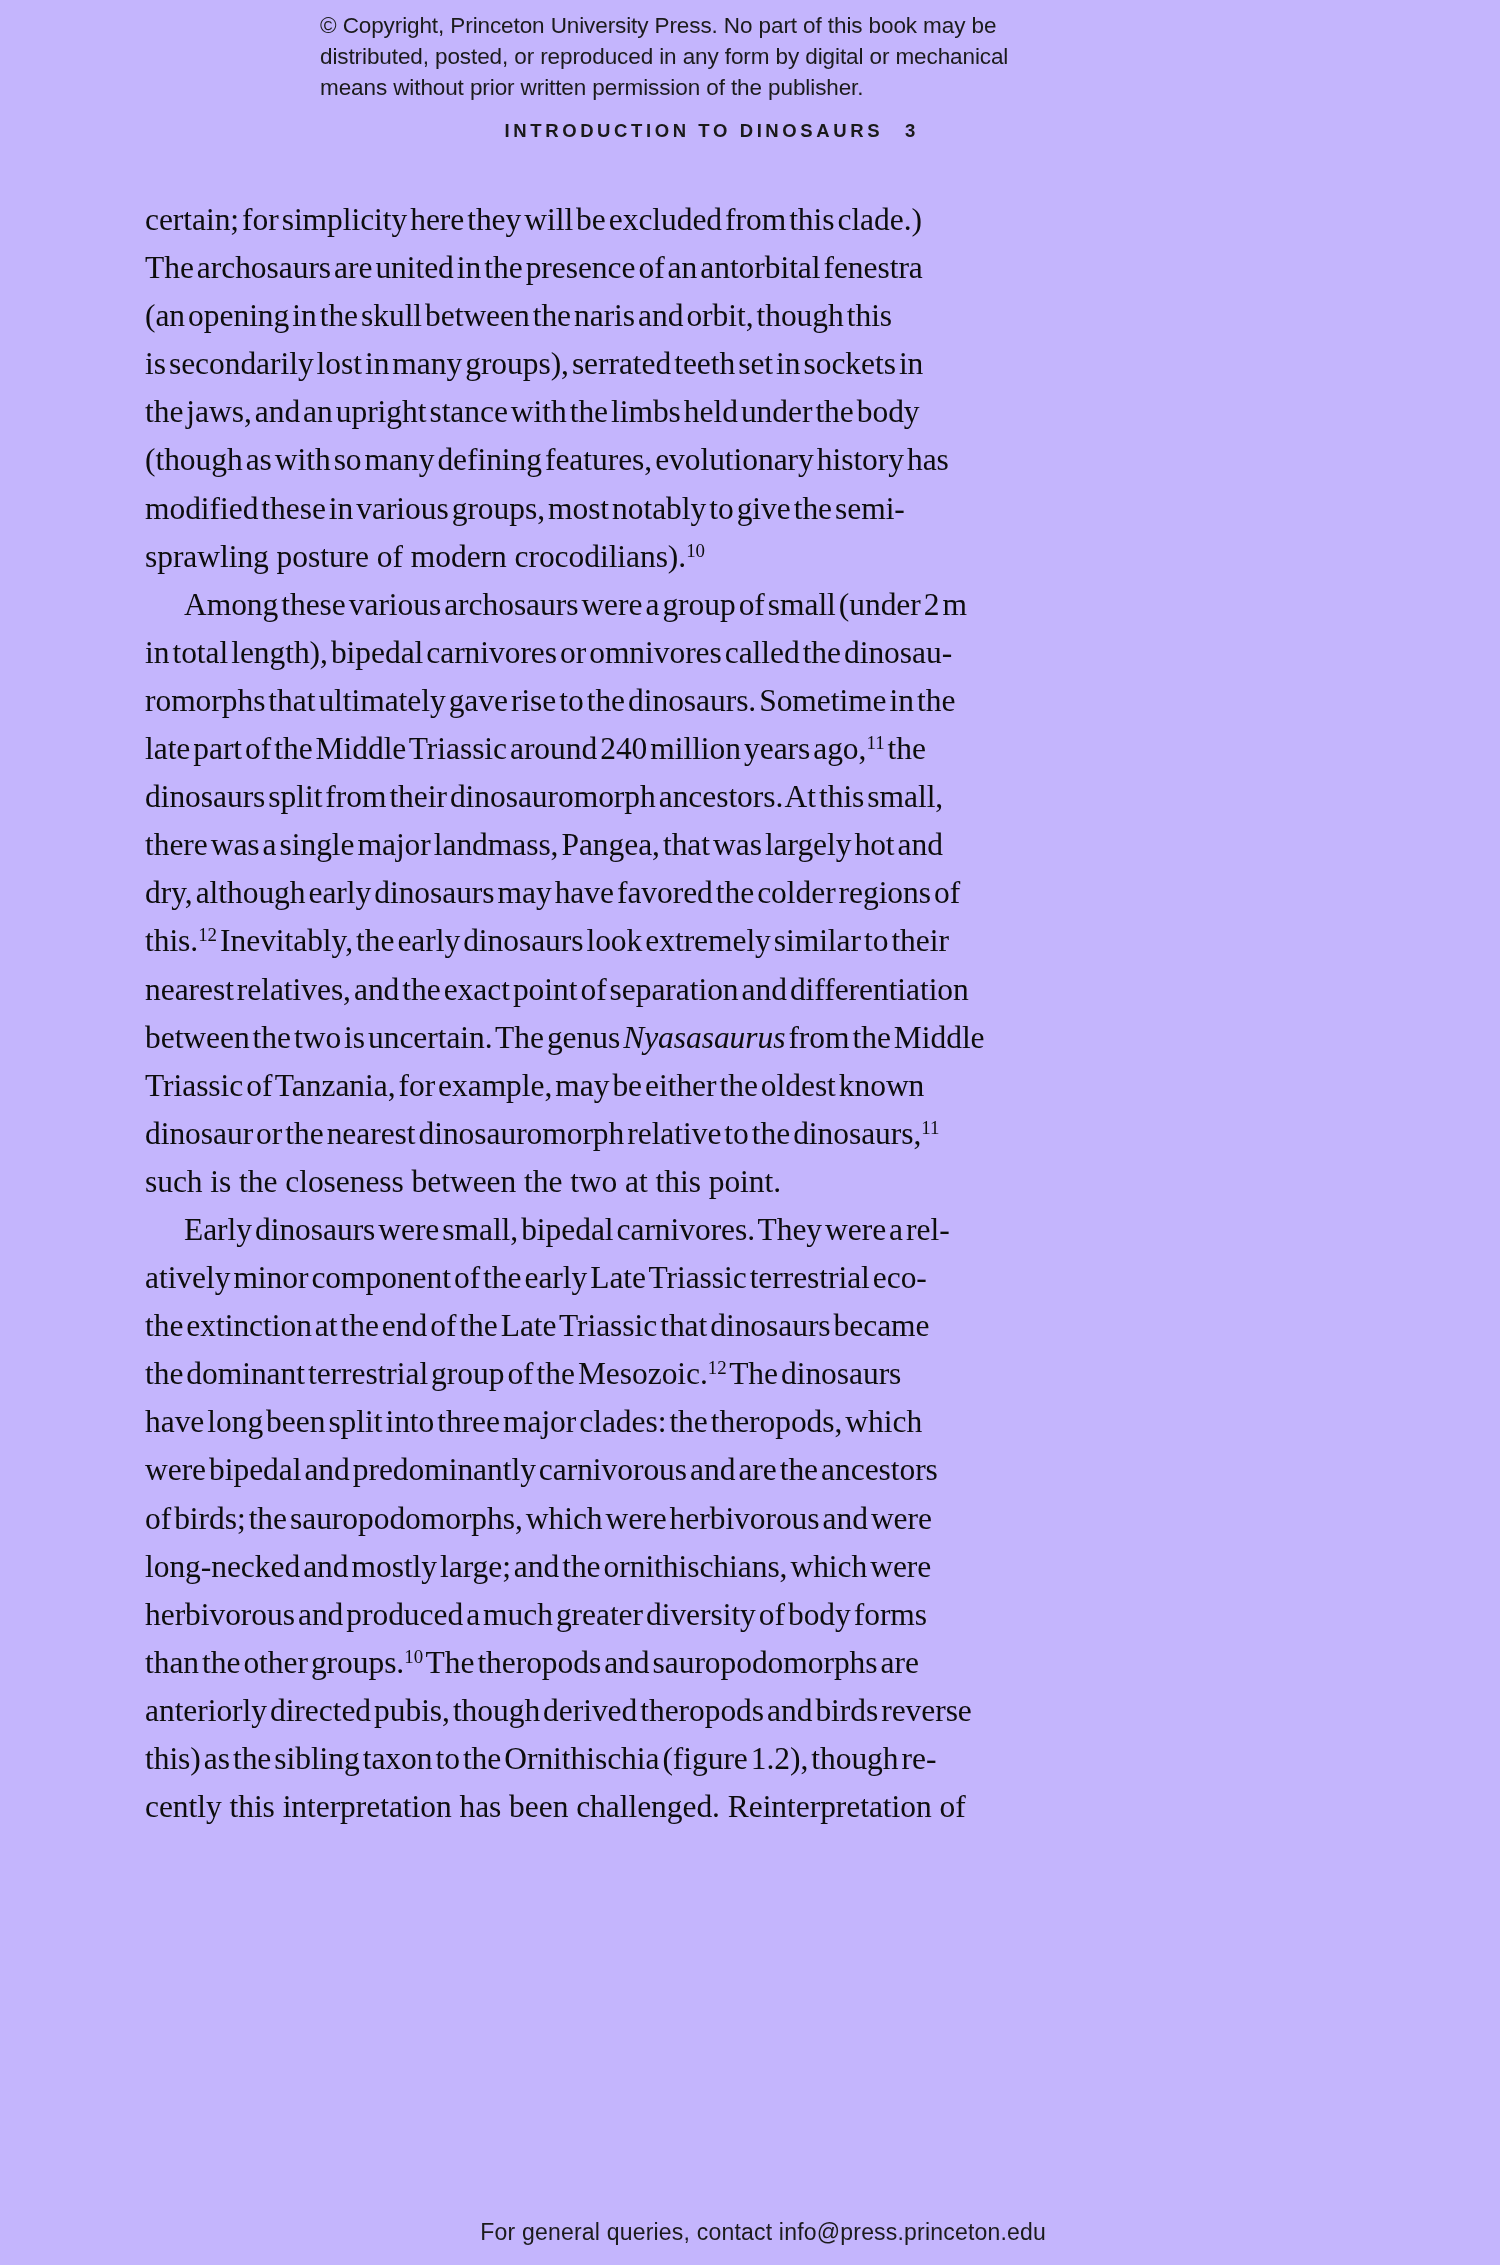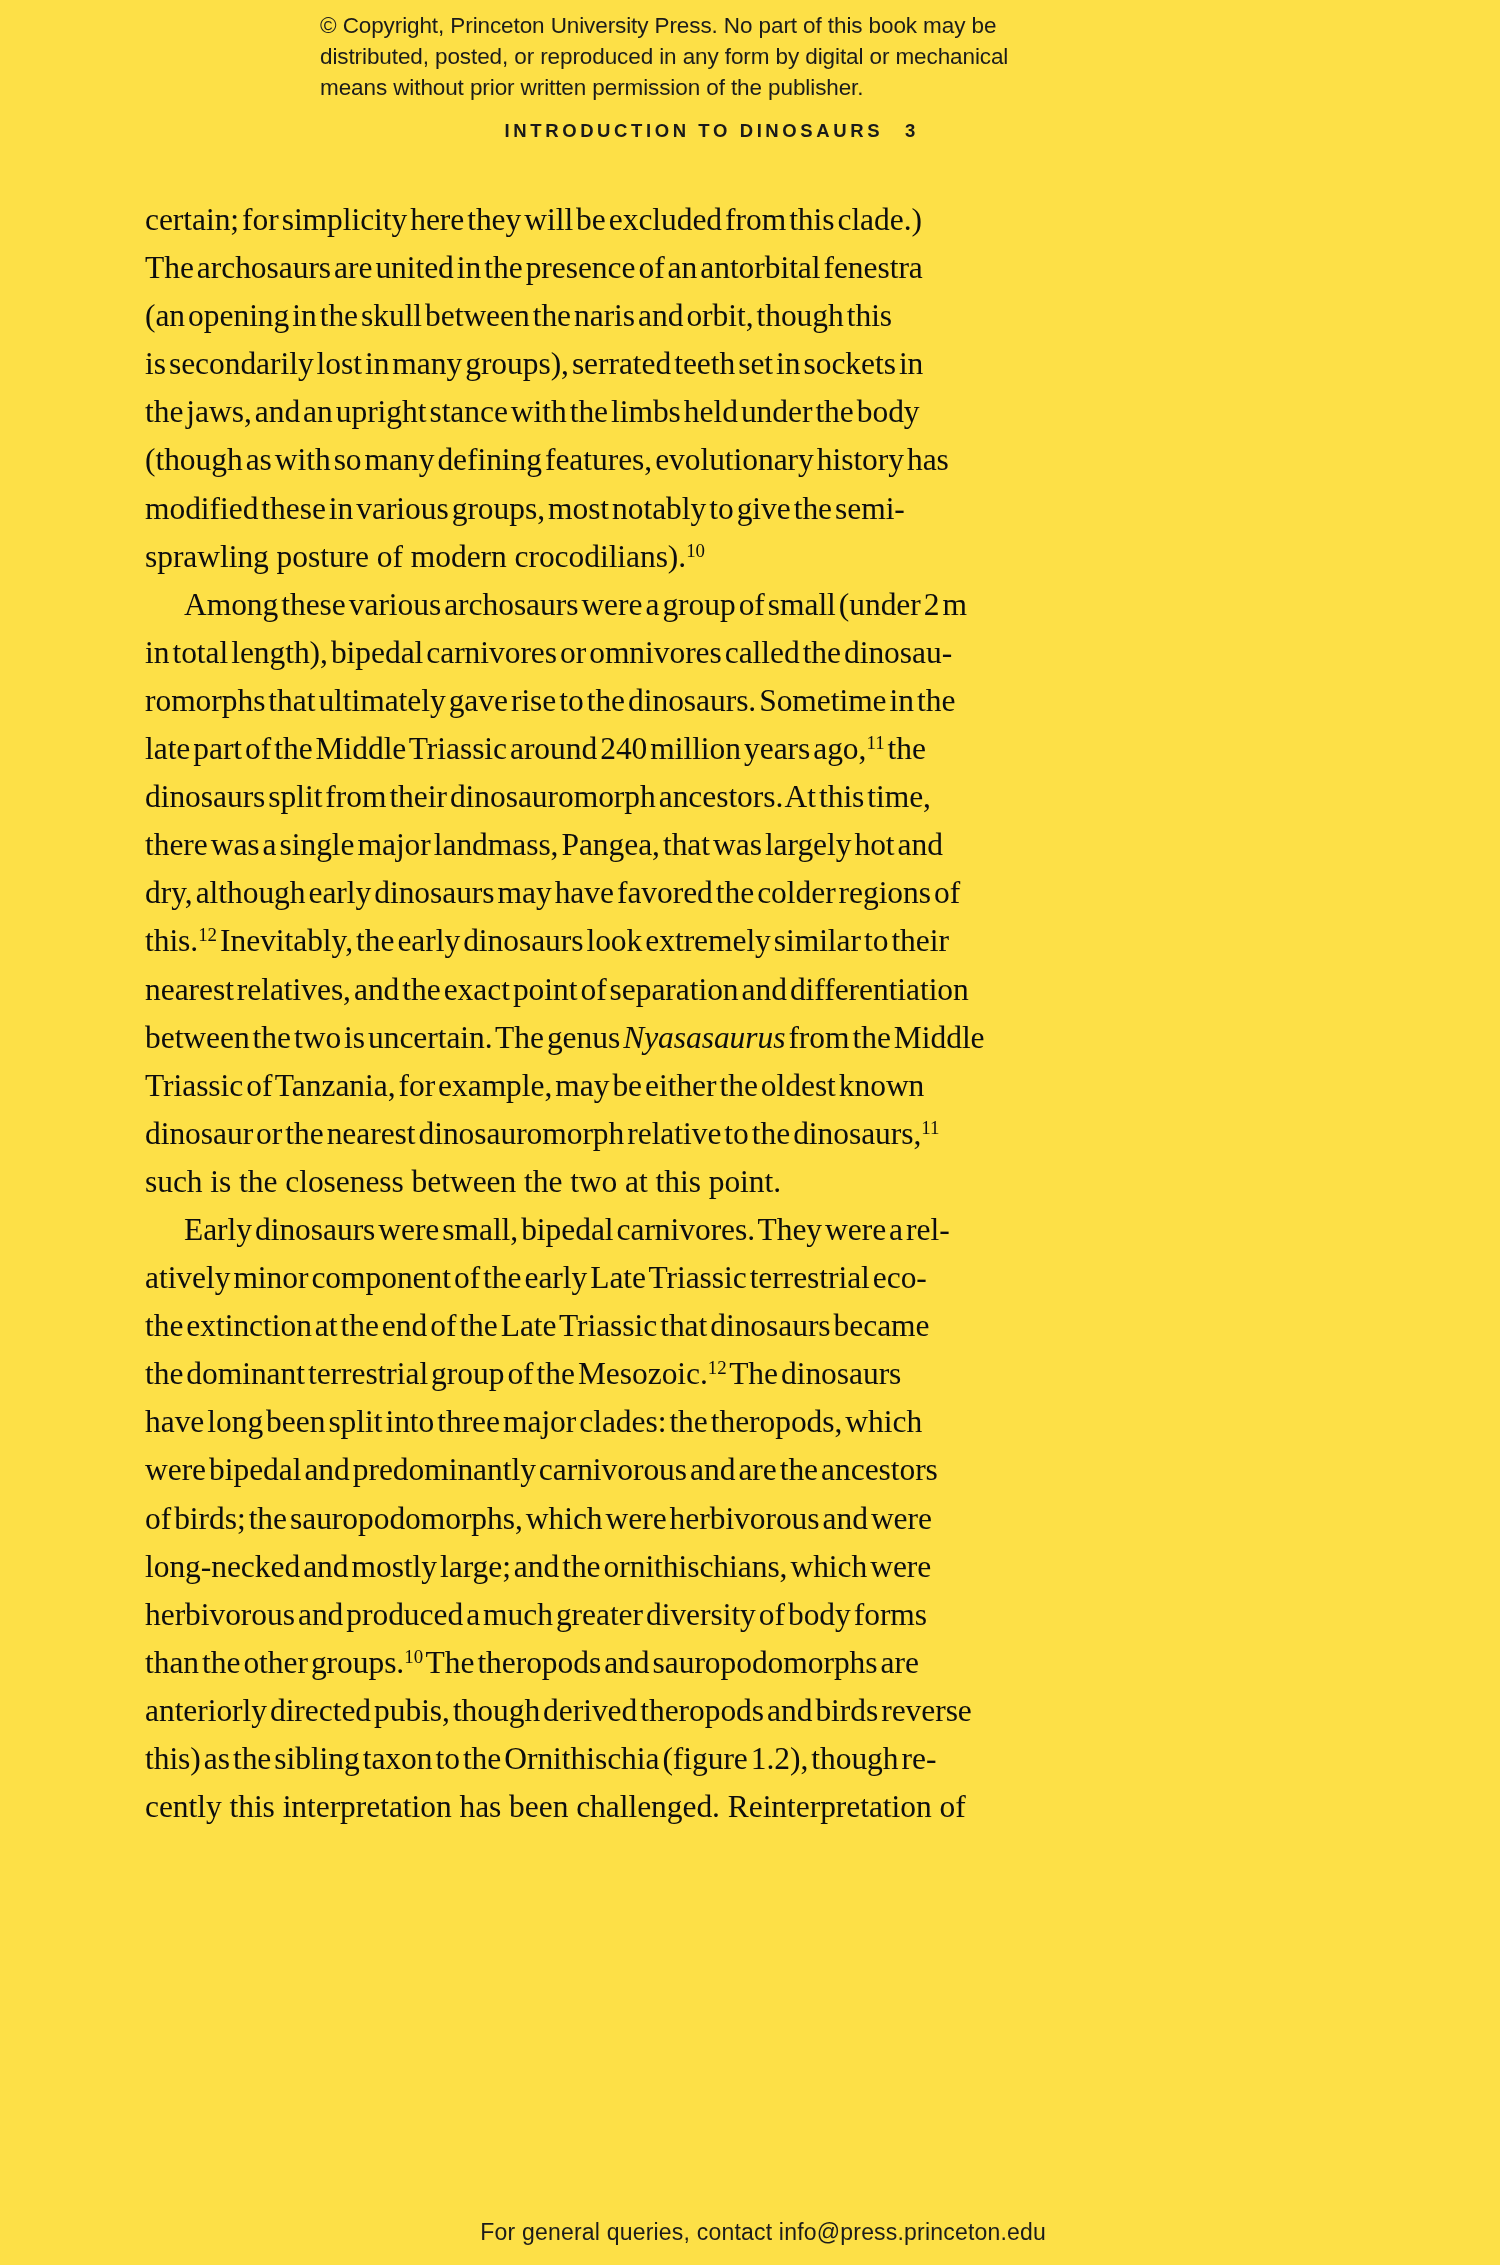--- a/index.html
+++ b/index.html
@@ -12,21 +12,21 @@
     height: 2265px;
     position: relative;
     font-family: "Liberation Serif", serif;
     color: #000000;
     overflow: hidden;
   }
 
   .page {
     position: absolute;
     inset: 0;
-    background: #fde047;
+    background: #c4b5fd;
   }
 
   
   #copyright-notice {
     position: absolute;
     left: 320px;
     top: 10px;
     width: 840px;
     font-family: "Liberation Sans", sans-serif;
     font-size: 22.5px;
@@ -127,21 +127,21 @@
         <span class="tline wsn4">the jaws, and an upright stance with the limbs held under the body</span>
         <span class="tline wsn4">(though as with so many defining features, evolutionary history has</span>
         <span class="tline wsn4">modified these in various groups, most notably to give the semi-</span>
         <span class="tline ws0">sprawling posture of modern crocodilians).<sup>10</sup></span>
       </div>
       <div class="para">
         <span class="tline indent wsn4">Among these various archosaurs were a group of small (under 2 m</span>
         <span class="tline wsn4">in total length), bipedal carnivores or omnivores called the dinosau-</span>
         <span class="tline wsn4">romorphs that ultimately gave rise to the dinosaurs. Sometime in the</span>
         <span class="tline wsn4">late part of the Middle Triassic around 240 million years ago,<sup>11</sup> the</span>
-        <span class="tline wsn4">dinosaurs split from their dinosauromorph ancestors. At this time,</span>
+        <span class="tline wsn4">dinosaurs split from their dinosauromorph ancestors. At this small,</span>
         <span class="tline wsn4">there was a single major landmass, Pangea, that was largely hot and</span>
         <span class="tline wsn4">dry, although early dinosaurs may have favored the colder regions of</span>
         <span class="tline wsn4">this.<sup>12</sup> Inevitably, the early dinosaurs look extremely similar to their</span>
         <span class="tline wsn4">nearest relatives, and the exact point of separation and differentiation</span>
         <span class="tline wsn4">between the two is uncertain. The genus <span class="ital">Nyasasaurus</span> from the Middle</span>
         <span class="tline wsn4">Triassic of Tanzania, for example, may be either the oldest known</span>
         <span class="tline wsn4">dinosaur or the nearest dinosauromorph relative to the dinosaurs,<sup>11</sup></span>
         <span class="tline ws0">such is the closeness between the two at this point.</span>
       </div>
       <div class="para">

